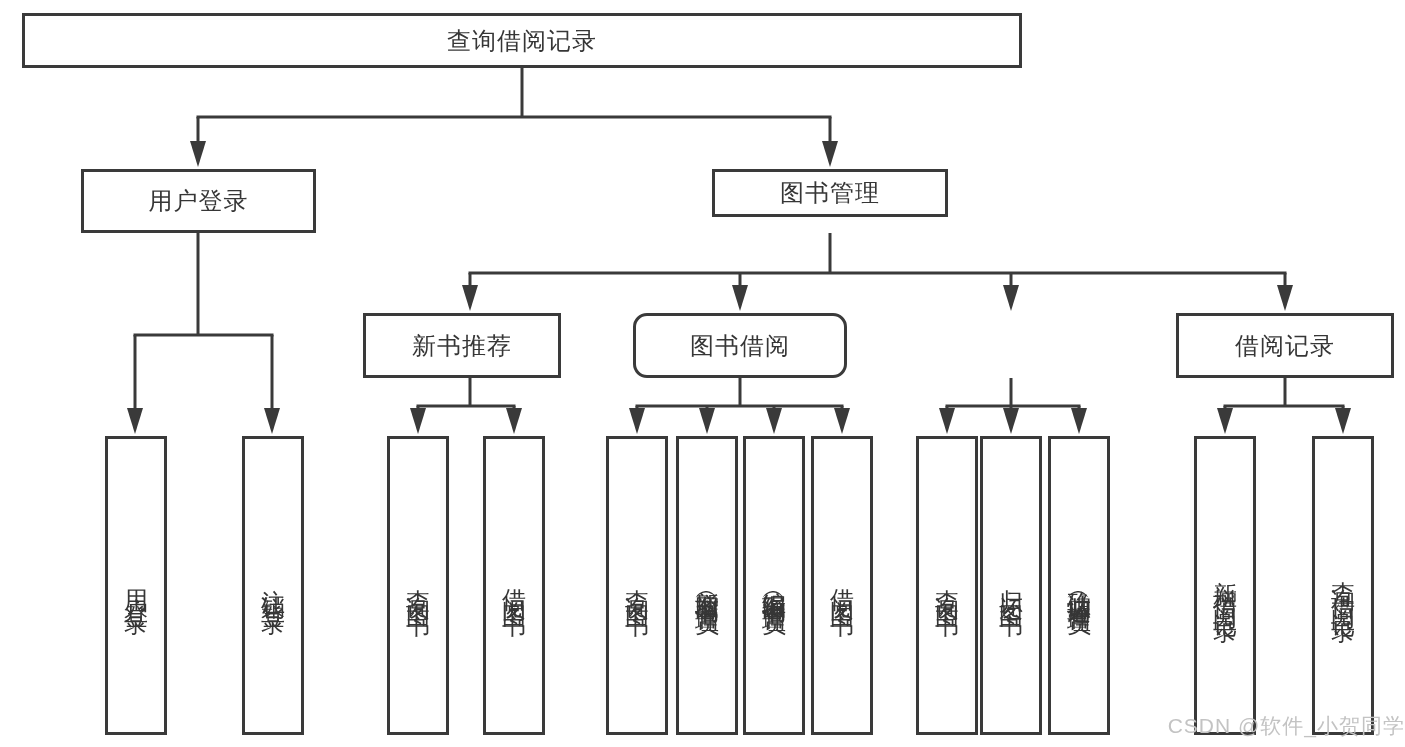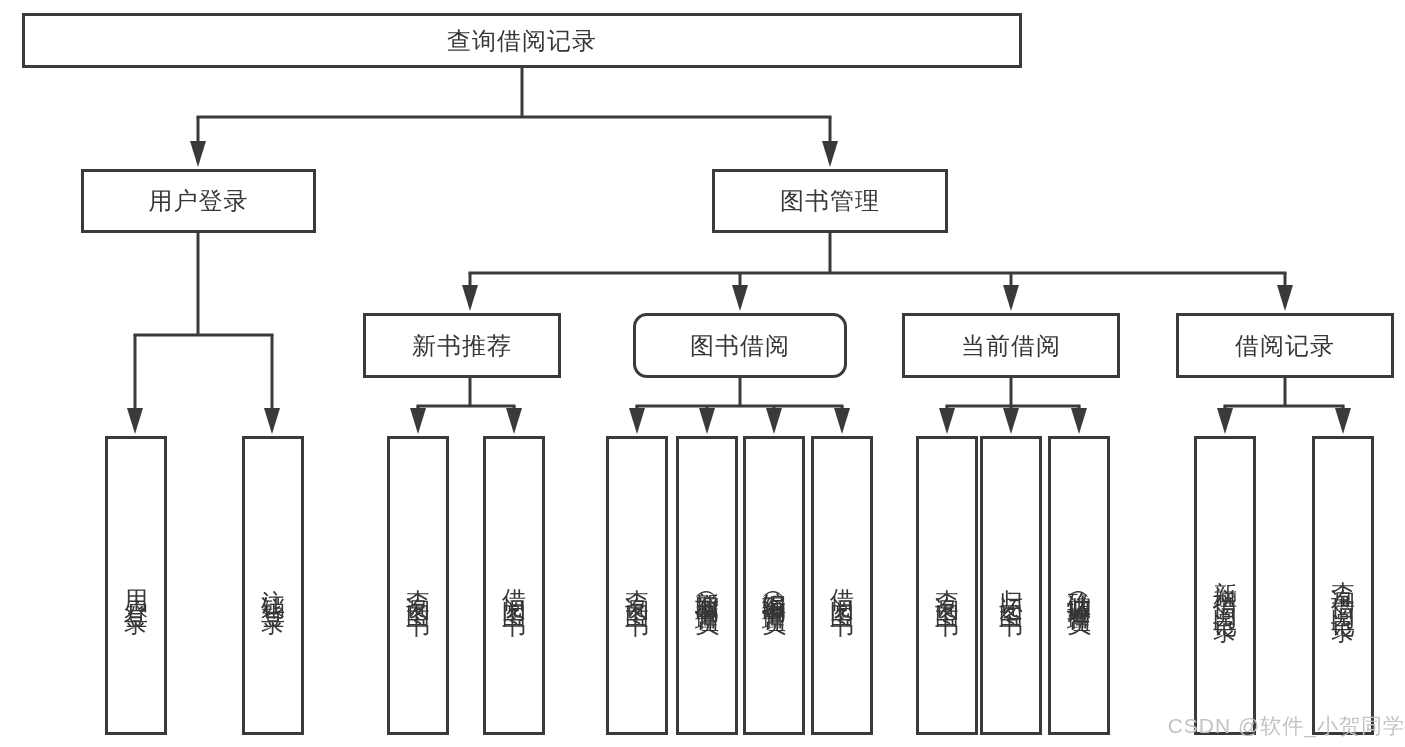--- a/index.html
+++ b/index.html
@@ -109,32 +109,29 @@
     </g>
   </svg>
 
   <div class="node" style="left:22px;top:13px;width:1000px;height:55px;">
     <span class="hlabel">查询借阅记录</span>
   </div>
 
   <div class="node" style="left:81px;top:169px;width:235px;height:64px;">
     <span class="hlabel">用户登录</span>
   </div>
-  <div class="node" style="left:712px;top:169px;width:236px;height:64px;">
+  <div class="node" style="left:712px;top:169px;width:236px;height:48px;">
     <span class="hlabel">图书管理</span>
   </div>
 
   <div class="node" style="left:363px;top:313px;width:198px;height:65px;">
     <span class="hlabel">新书推荐</span>
   </div>
   <div class="node" style="left:633px;top:313px;width:214px;height:65px;border-radius:14px;">
     <span class="hlabel">图书借阅</span>
-  </div>
-  <div class="node" style="left:902px;top:313px;width:218px;height:65px;">
-    <span class="hlabel">当前借阅</span>
   </div>
   <div class="node" style="left:1176px;top:313px;width:218px;height:65px;">
     <span class="hlabel">借阅记录</span>
   </div>
 
   <div class="node leaf" style="left:105px;top:436px;width:62px;height:299px;">
     <span class="vtext">用户登录</span>
   </div>
   <div class="node leaf" style="left:242px;top:436px;width:62px;height:299px;">
     <span class="vtext">注销登录</span>

